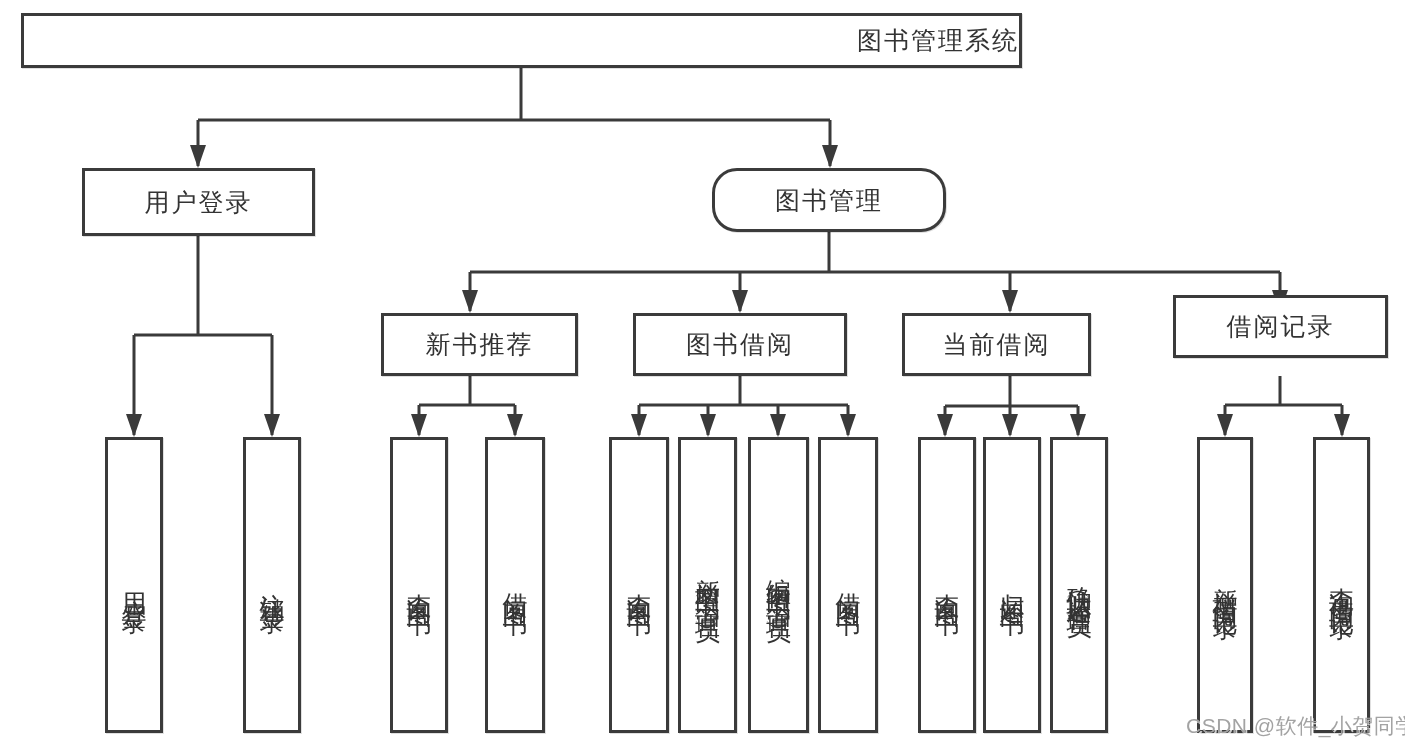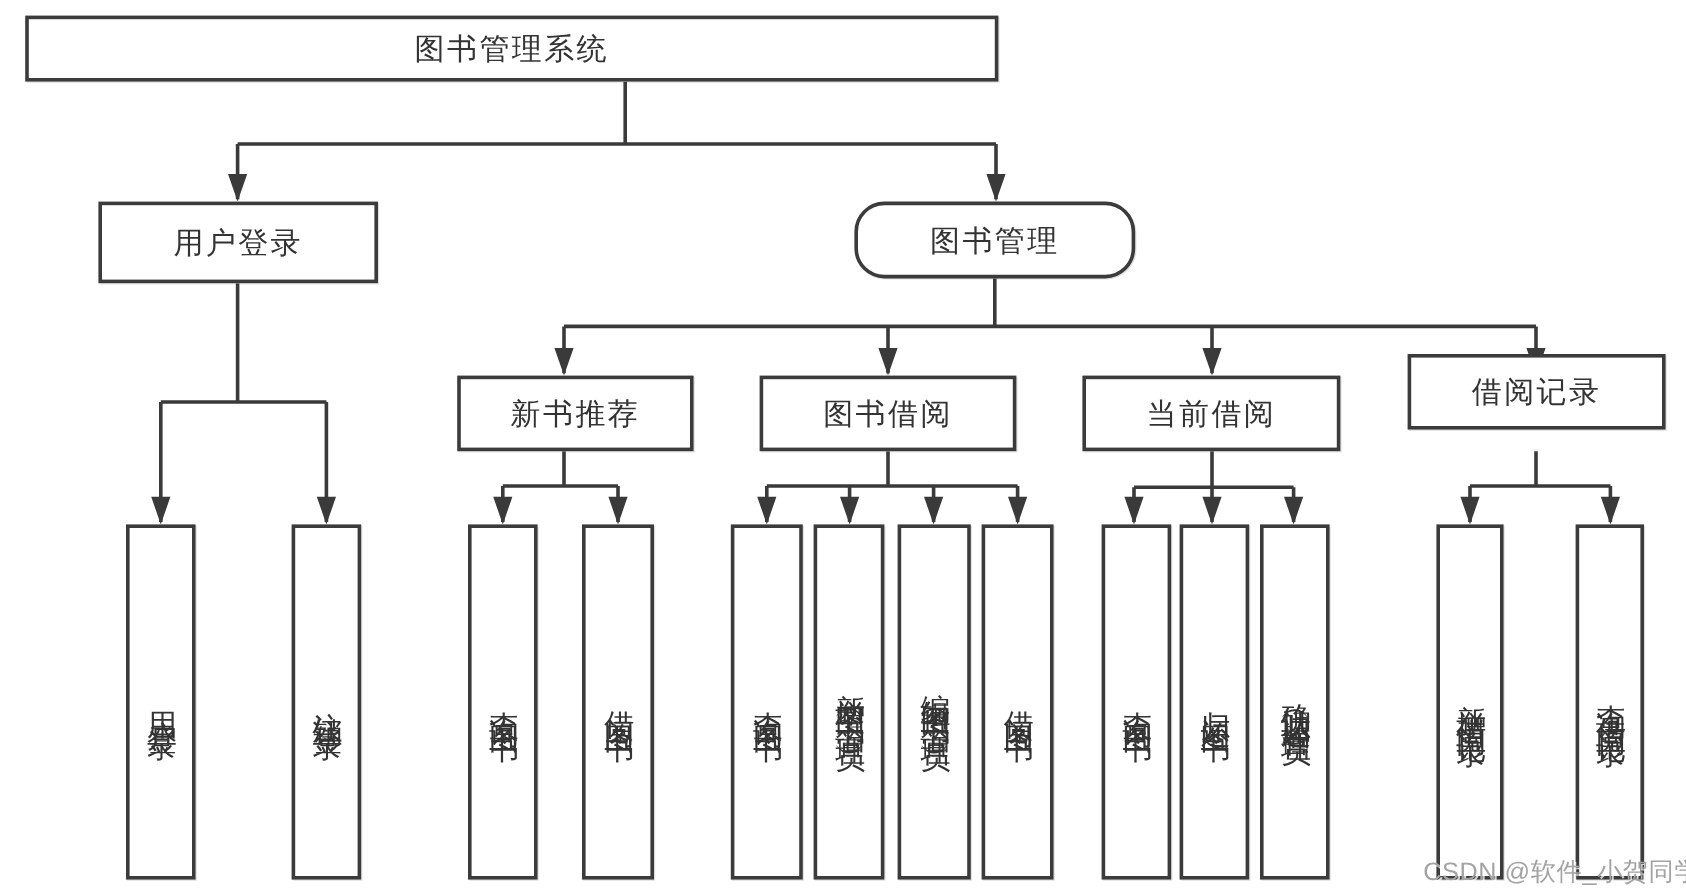--- a/index.html
+++ b/index.html
@@ -87,38 +87,38 @@
 
       <path d="M937 414 L953 414 L945 437 Z"></path>
       <path d="M1002 414 L1018 414 L1010 437 Z"></path>
       <path d="M1070 414 L1086 414 L1078 437 Z"></path>
 
       <path d="M1217 414 L1233 414 L1225 437 Z"></path>
       <path d="M1334 414 L1350 414 L1342 437 Z"></path>
     </g>
   </svg>
 
-  <div class="node" style="left:21px;top:13px;width:811px;height:55px;">
+  <div class="node" style="left:21px;top:13px;width:1001px;height:55px;justify-content:flex-end;">
     <span class="h">图书管理系统</span>
   </div>
 
   <div class="node" style="left:82px;top:168px;width:233px;height:68px;">
     <span class="h">用户登录</span>
   </div>
   <div class="node" style="left:712px;top:168px;width:234px;height:64px;border-radius:25px;">
     <span class="h">图书管理</span>
   </div>
 
   <div class="node" style="left:381px;top:313px;width:197px;height:63px;">
     <span class="h">新书推荐</span>
   </div>
   <div class="node" style="left:633px;top:313px;width:214px;height:63px;">
     <span class="h">图书借阅</span>
   </div>
-  <div class="node" style="left:902px;top:313px;width:215px;height:63px;">
+  <div class="node" style="left:902px;top:313px;width:189px;height:63px;">
     <span class="h">当前借阅</span>
   </div>
   <div class="node" style="left:1173px;top:295px;width:215px;height:63px;">
     <span class="h">借阅记录</span>
   </div>
 
   <div class="node" style="left:105px;top:437px;width:58px;height:296px;">
     <span class="v">用户登录</span>
   </div>
   <div class="node" style="left:243px;top:437px;width:58px;height:296px;">

